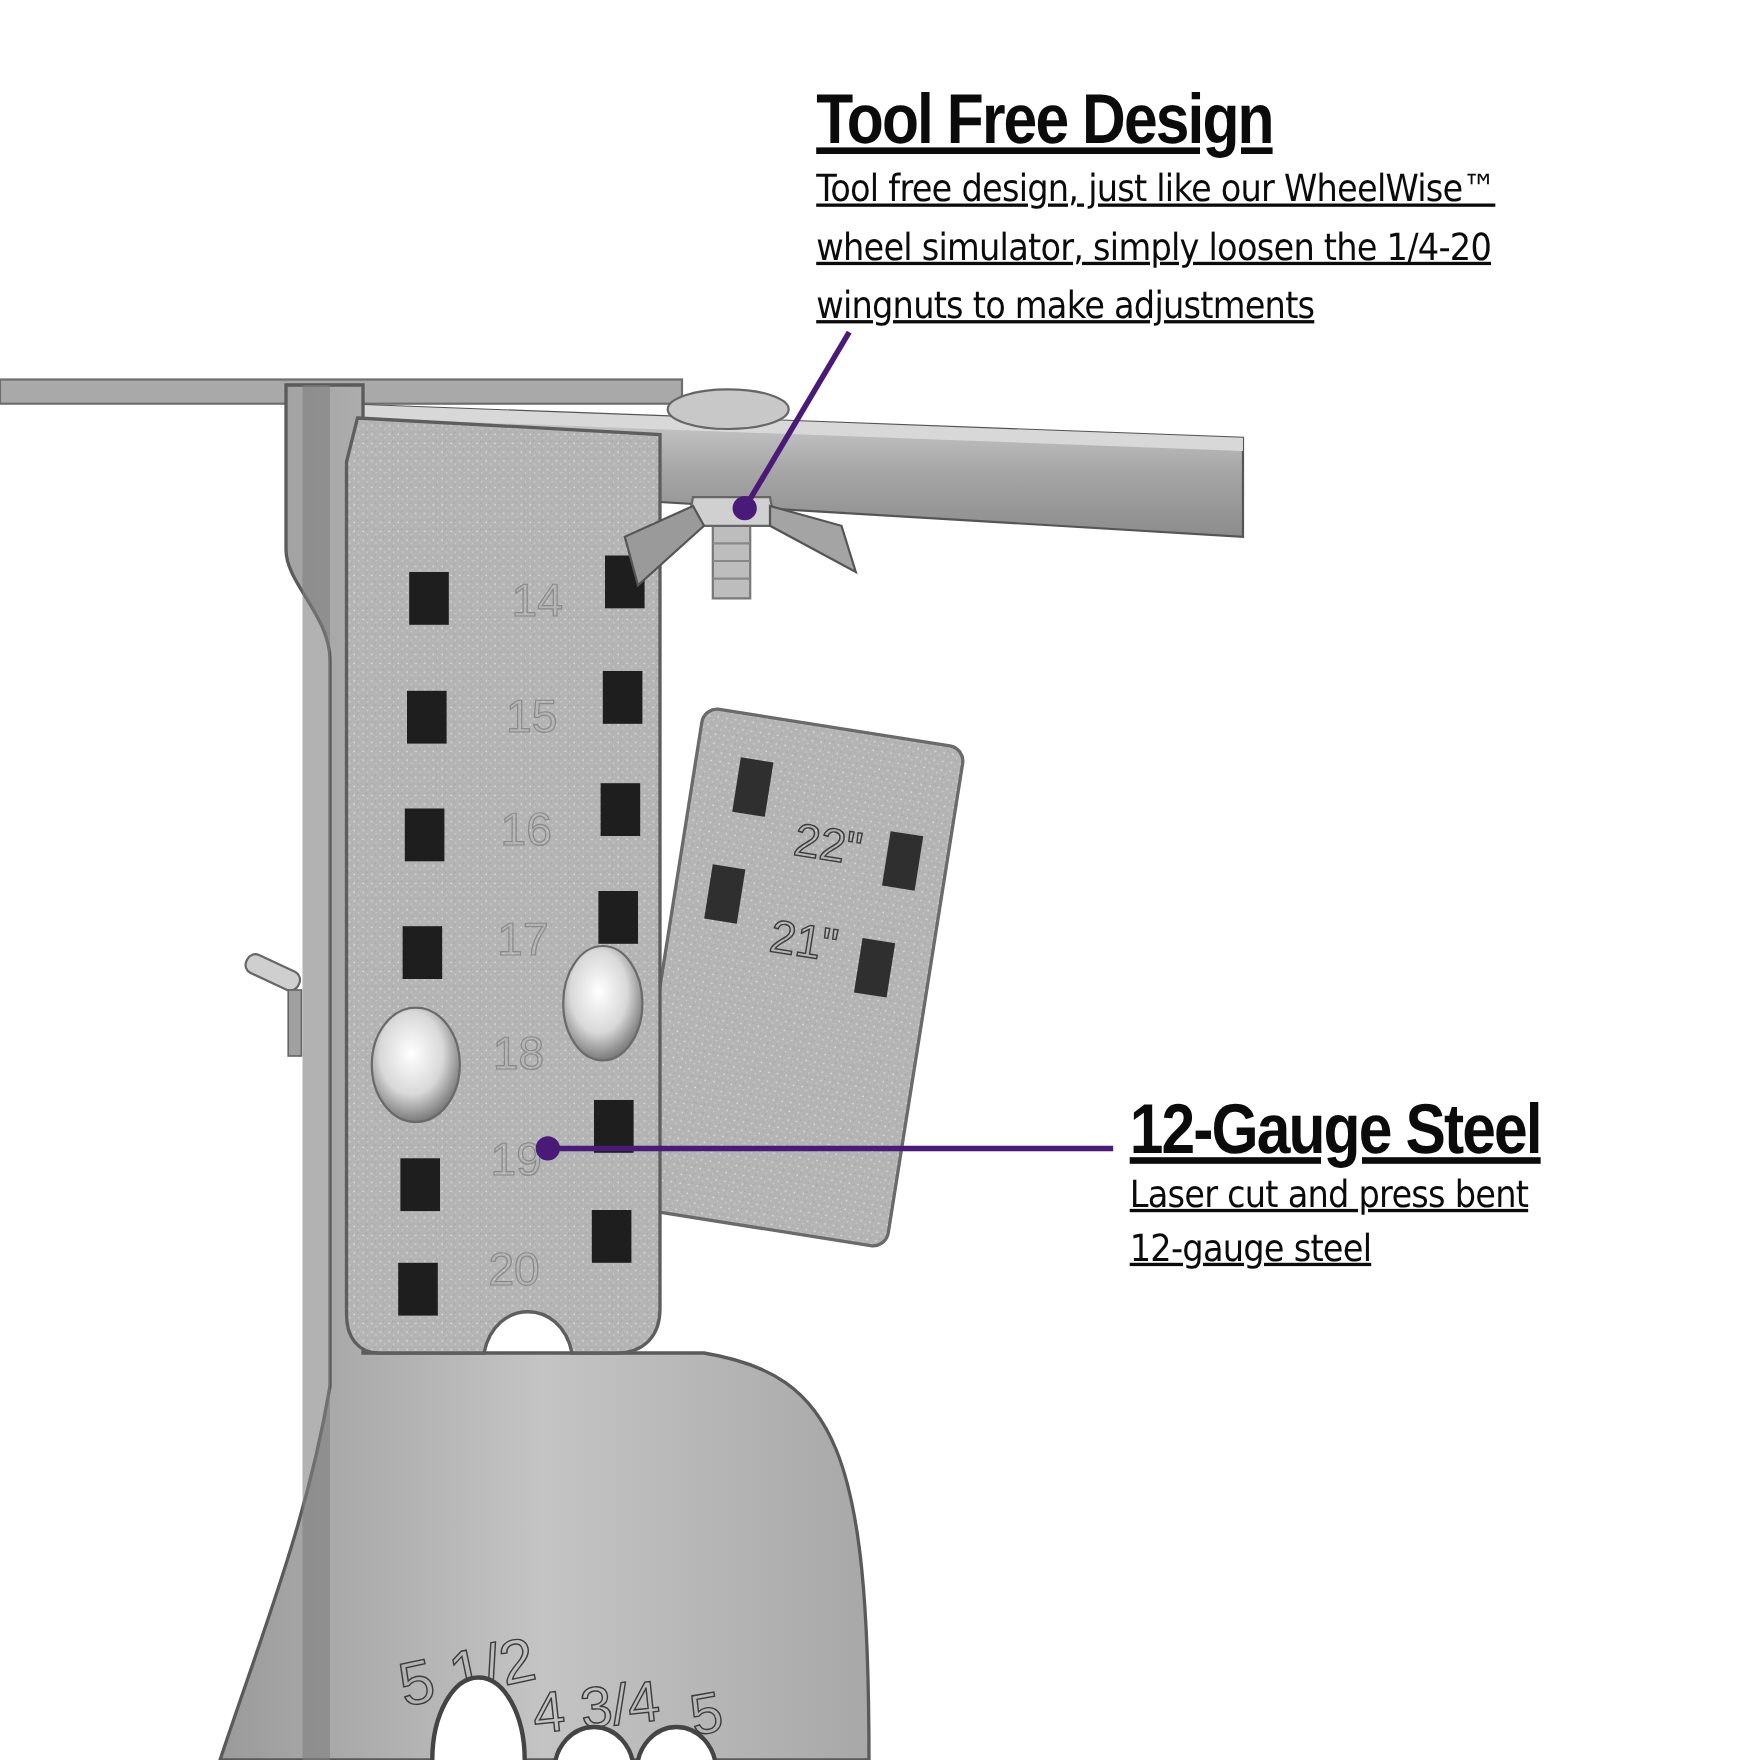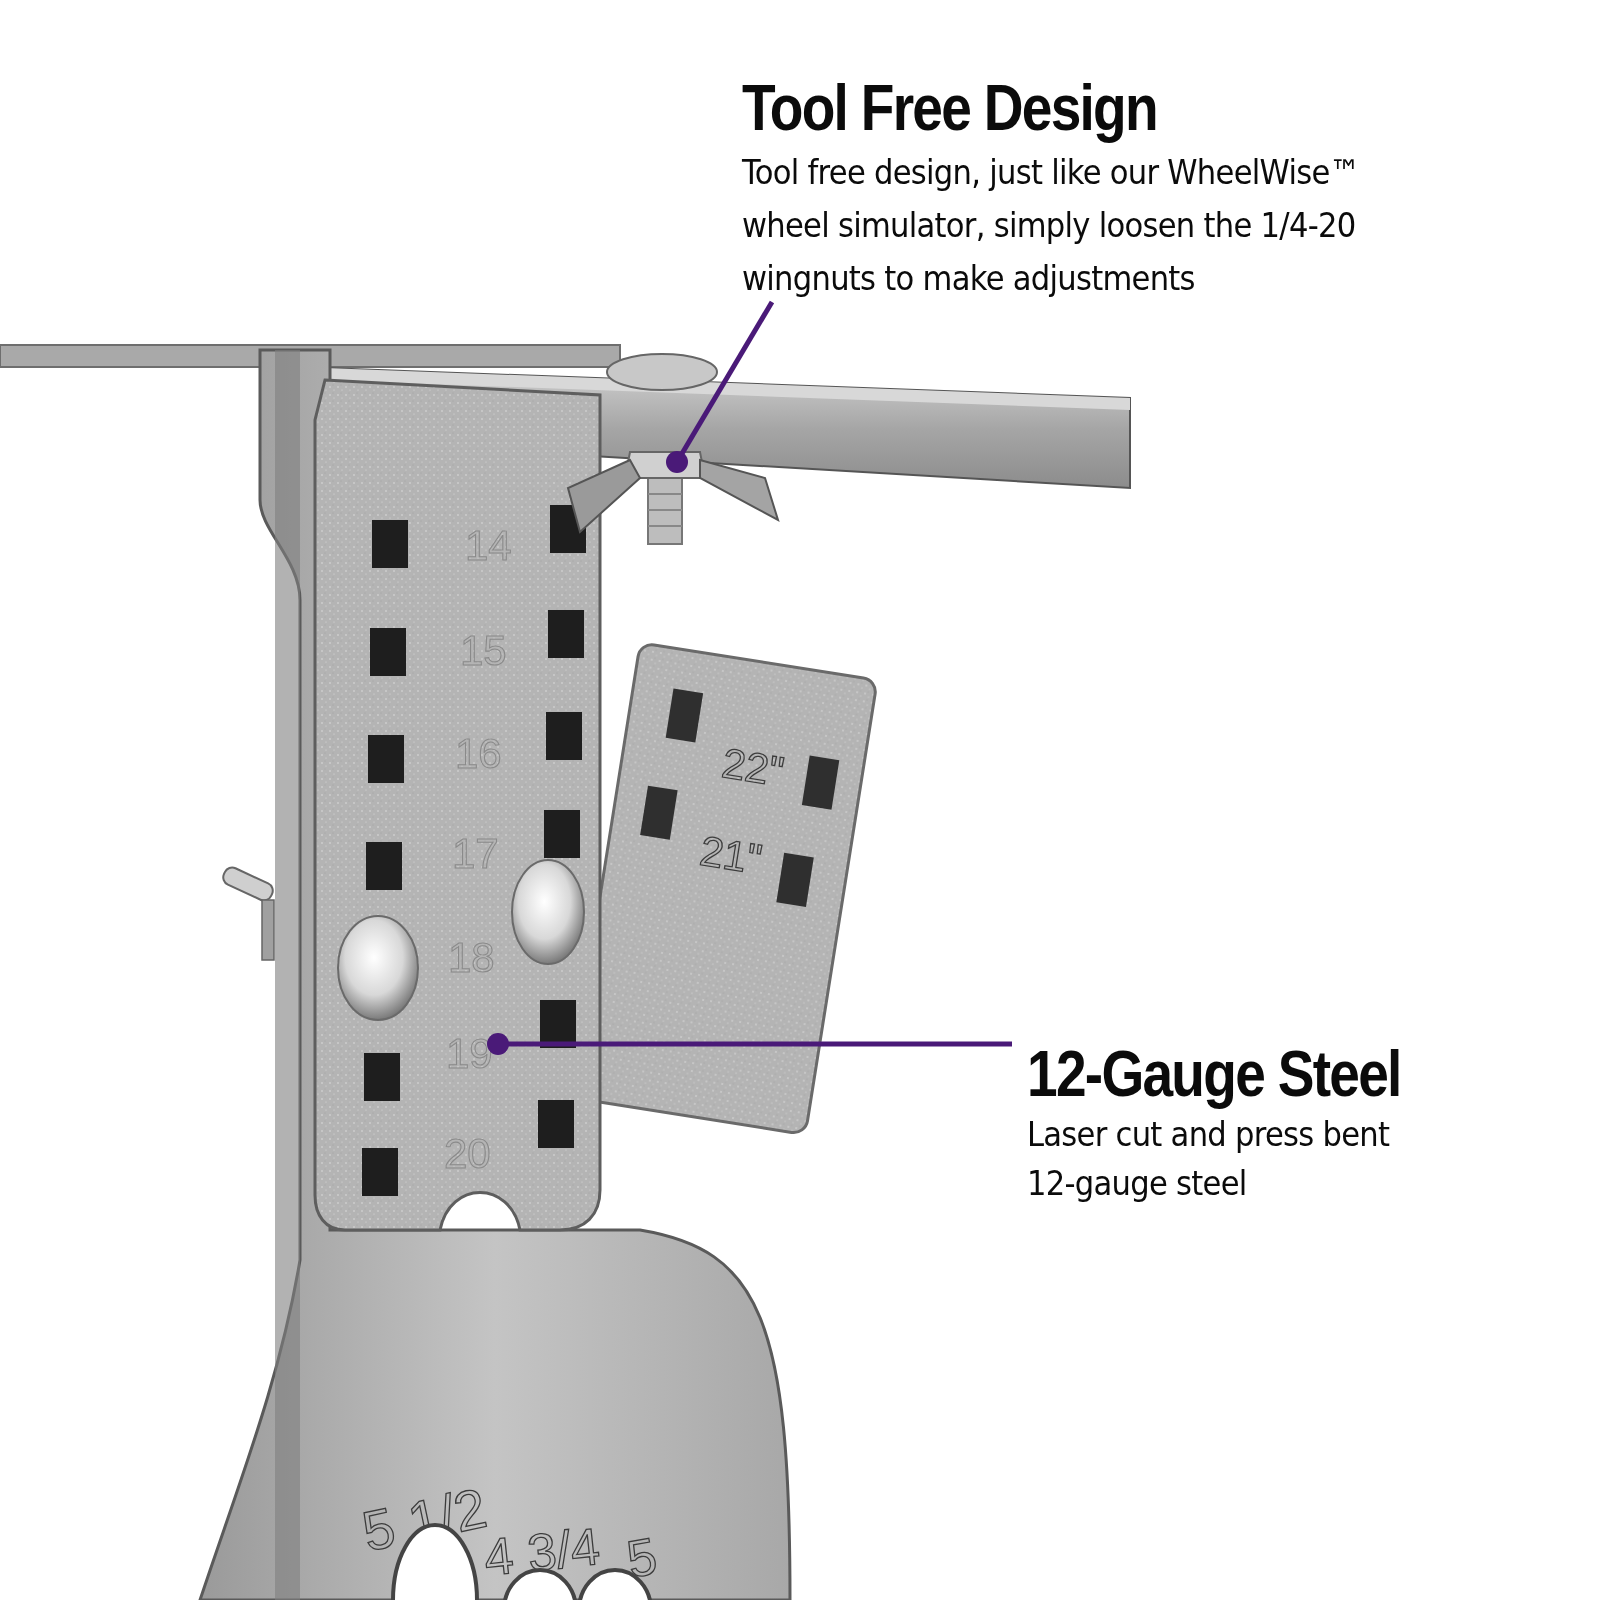--- a/index.html
+++ b/index.html
@@ -1,24 +1,24 @@
 <!DOCTYPE html>
 <html><head>
 <meta charset="utf-8">
 <style>
   html, body { margin: 0; padding: 0; background: #ffffff; }
   body { width: 1600px; height: 1600px; position: relative; overflow: hidden; font-family: "Liberation Sans", sans-serif; }
   .scene { position: absolute; left: 0; top: 0; width: 1600px; height: 1600px; }
-  .callout { position: absolute; color: #0b0b0b; }
+  .callout { position: absolute; color: #0b0b0b; text-decoration: underline; }
   .callout h2 { margin: 0; font-family: "Liberation Sans", sans-serif; font-weight: 700; letter-spacing: -2px; transform: scaleX(0.86); transform-origin: left center; }
   .callout p { margin: 0; font-family: "DejaVu Sans", sans-serif; font-weight: 400; letter-spacing: -0.8px; }
   #callout-1 { left: 742px; top: 72px; width: 760px; }
   #callout-1 h2 { font-size: 64px; line-height: 72px; }
   #callout-1 p { font-size: 34px; line-height: 49px; margin-top: 4px; transform: scaleX(0.9); transform-origin: left top; width: 800px; }
-  #callout-2 { left: 1027px; top: 990px; width: 560px; margin-top: 48px; }
+  #callout-2 { left: 1027px; top: 990px; width: 560px; }
   #callout-2 h2 { font-size: 64px; line-height: 72px; }
   #callout-2 p { font-size: 34px; line-height: 49px; transform: scaleX(0.9); transform-origin: left top; width: 520px; }
   .engrave { font-family: "Liberation Sans", sans-serif; fill: none; stroke: #3c3c3c; stroke-width: 1.3; }
   .engrave-light { font-family: "Liberation Sans", sans-serif; fill: none; stroke: #8a8a8a; stroke-width: 1.1; }
 </style>
 </head>
 <body>
 
 <div class="scene">
 

